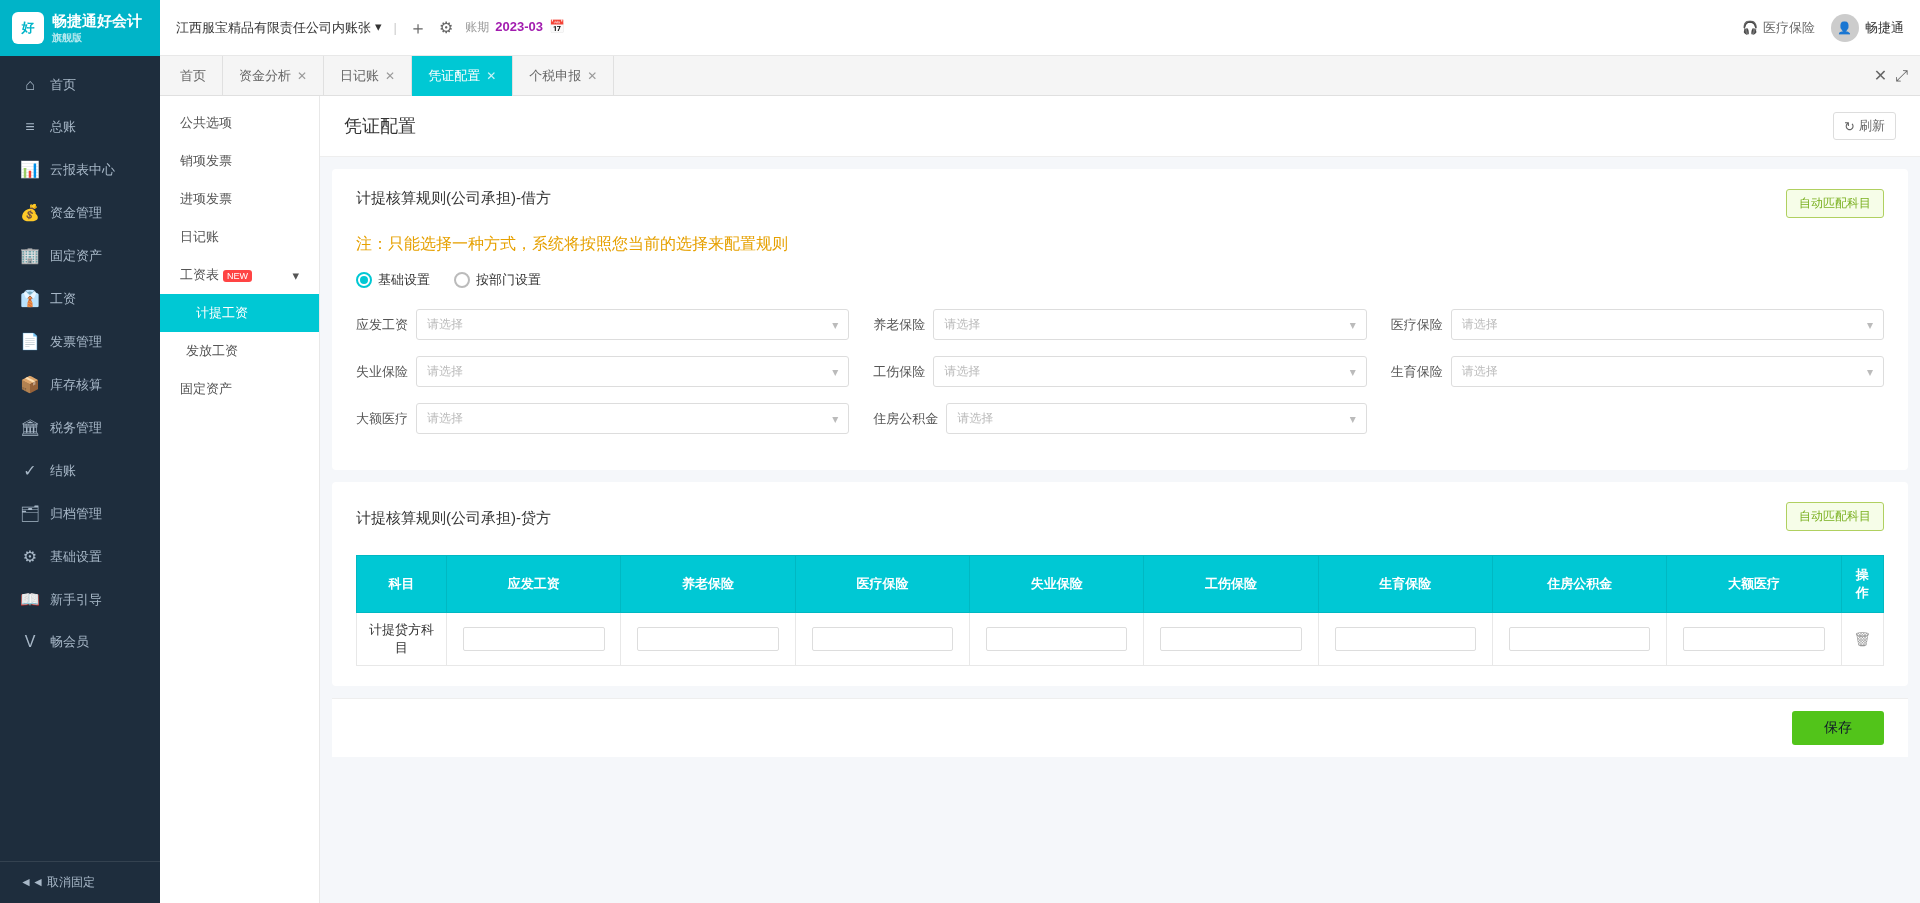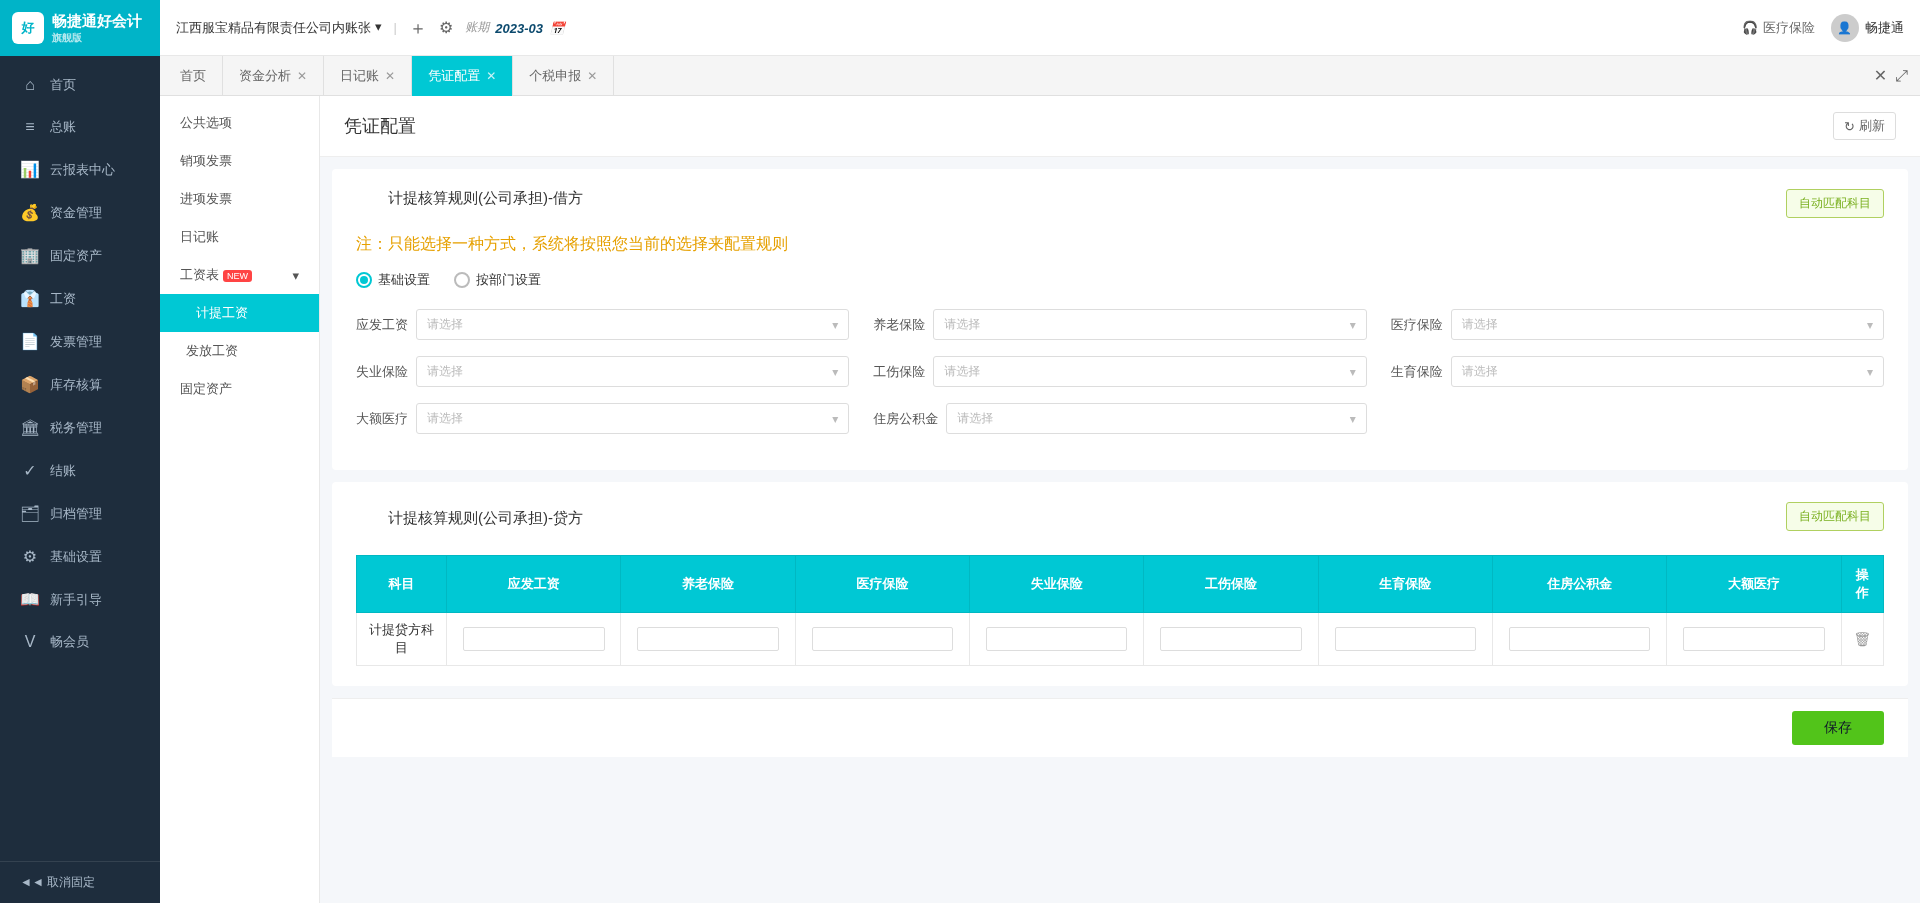--- a/index.html
+++ b/index.html
@@ -73,23 +73,23 @@
     }
     .topbar-company {
       color: #333;
       font-size: 13px;
       display: flex; align-items: flex-start; gap: 4px;
       cursor: pointer;
     }
     .topbar-sep { color: #ccc; }
     .topbar-add { color: #666; font-size: 18px; cursor: pointer; }
     .topbar-gear { color: #666; font-size: 16px; cursor: pointer; }
-    .topbar-period { color: #333; display: flex; align-items: flex-end; gap: 6px; font-style: italic; }
+    .topbar-period { color: #333; display: flex; align-items: flex-start; gap: 6px; }
     .topbar-period-label { color: #999; font-size: 12px; }
-    .topbar-period-val { color: #0c4a6e; font-weight: bold; }
+    .topbar-period-val { color: #a21caf; font-weight: bold; }
     .topbar-period-icon { color: #00b4c8; cursor: pointer; }
     .topbar-right { margin-left: auto; display: flex; align-items: center; gap: 16px; }
     .topbar-support { display: flex; align-items: center; gap: 4px; color: #666; cursor: pointer; }
     .topbar-user { display: flex; align-items: center; gap: 6px; color: #333; cursor: pointer; }
     .topbar-avatar { width: 28px; height: 28px; background: #ccc; border-radius: 50%; display: flex; align-items: center; justify-content: center; color: #fff; font-size: 12px; }
 
     
     .tabs-bar {
       background: #f5f5f5;
       display: flex;
@@ -170,21 +170,21 @@
       color: #666; cursor: pointer; font-size: 13px;
       border: 1px solid #ddd; padding: 4px 10px; border-radius: 3px; background: #fff;
     }
 
     .section {
       background: #fff;
       margin: 12px;
       padding: 20px 24px;
       border-radius: 4px;
     }
-    .section-title { font-size: 15px; color: #333; font-weight: 500; margin-bottom: 8px; margin-left: 32px; }
+    .section-title { font-size: 15px; color: #333; font-weight: 500; margin-bottom: 8px; }
     .section-note { color: #e6a000; font-size: 16px; margin-bottom: 16px; }
 
     .radio-group { display: flex; align-items: center; gap: 24px; margin-bottom: 20px; }
     .radio-item { display: flex; align-items: center; gap: 6px; cursor: pointer; color: #333; font-size: 13px; }
     .radio-dot {
       width: 16px; height: 16px; border-radius: 50%;
       border: 2px solid #00c8d4;
       display: flex; align-items: center; justify-content: center;
     }
     .radio-dot.checked::after {

